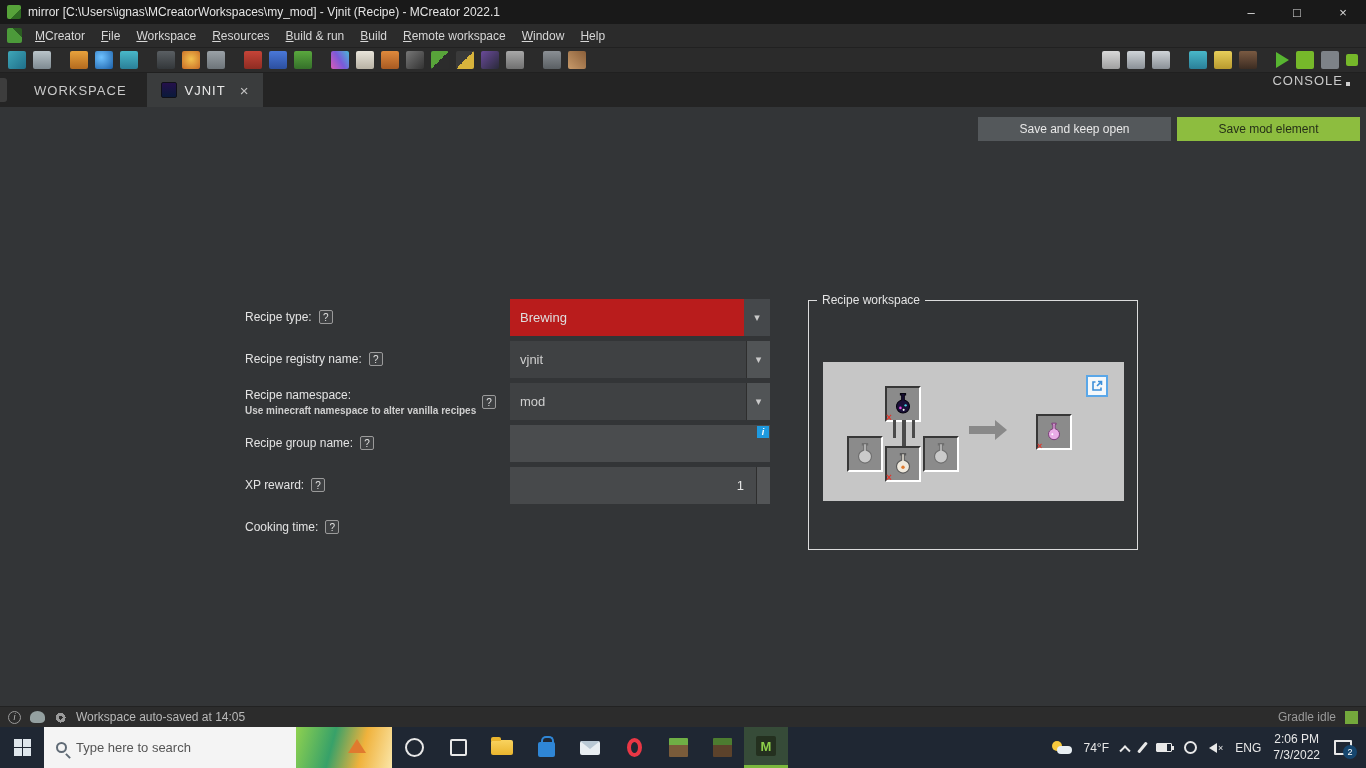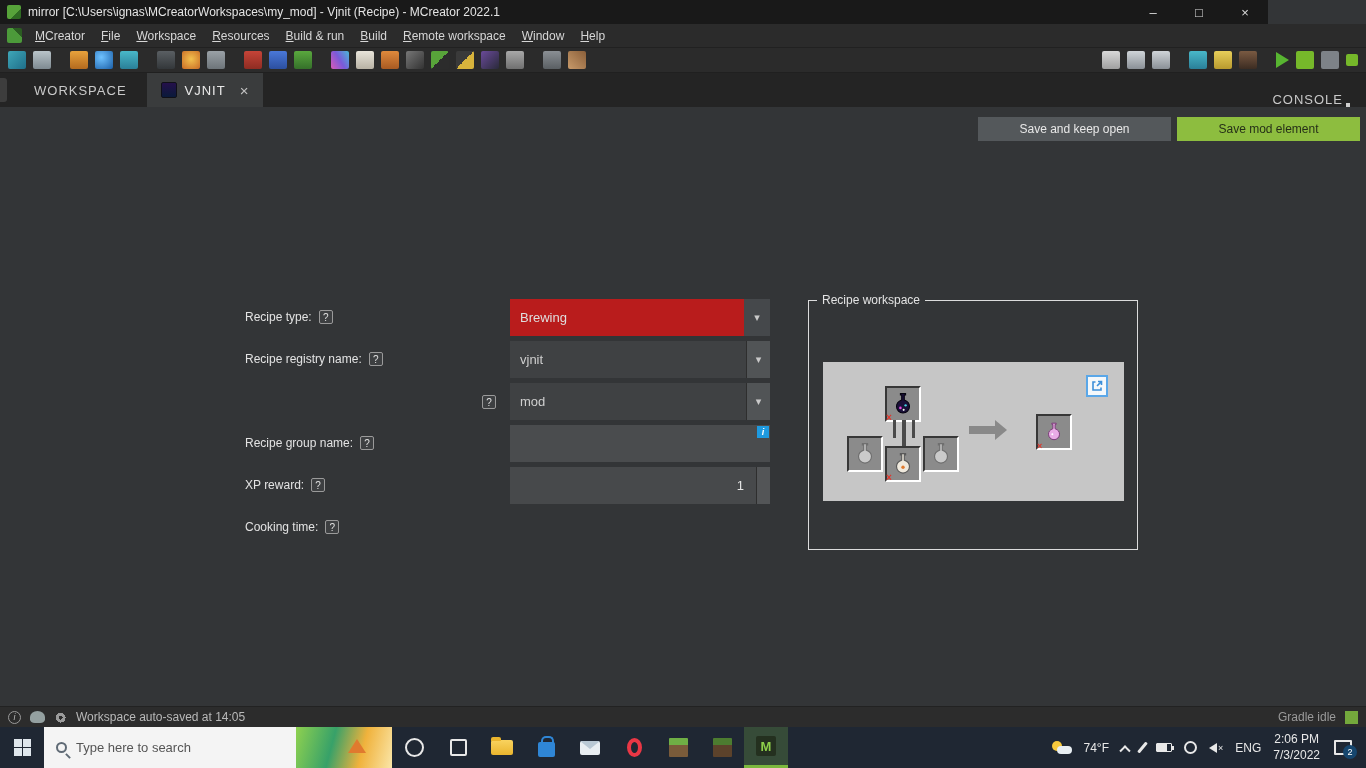--- a/index.html
+++ b/index.html
@@ -1,20 +1,20 @@
 <!DOCTYPE html>
 <html><head>
 <meta charset="utf-8">
 <style>
   * { margin:0; padding:0; box-sizing:border-box; }
   html,body { width:1366px; height:768px; overflow:hidden; background:#333537;
     font-family:"Liberation Sans", sans-serif; -webkit-user-select:none; user-select:none; }
 
   
-  .titlebar{position:absolute;left:0;top:0;width:1268px;height:24px;background:#191919;
+  .titlebar{position:absolute;left:0;top:0;width:1366px;height:24px;background:#191919;
     display:flex;align-items:center;gap:7px;padding-left:7px;color:#e4e4e4;font-size:12px;}
   .app-icon{width:14px;height:14px;background:linear-gradient(135deg,#57a33a 0 62%,#2e6b22 62%);border-radius:2px;}
   .win-controls{margin-left:auto;display:flex;height:100%;}
   .win-btn{width:46px;height:100%;display:flex;align-items:center;justify-content:center;color:#dcdcdc;font-size:13px;}
 
   
   .menubar{position:absolute;left:0;top:24px;width:1366px;height:23px;background:#2b2b2b;
     display:flex;align-items:center;padding-left:7px;color:#d6d6d6;font-size:12px;}
   .menu-logo{width:15px;height:15px;margin-right:5px;background:linear-gradient(45deg,#4c9a3a 0 68%,#2b5c22 68%);border-radius:2px;}
   .menu-item{display:inline-block;padding:3px 8px;cursor:default;}
@@ -32,21 +32,21 @@
 
   
   .tabbar{position:absolute;left:0;top:73px;width:1366px;height:34px;background:#242424;
     display:flex;align-items:stretch;color:#c9c9c9;}
   .side-notch{position:absolute;left:0;top:5px;width:7px;height:24px;background:#3d3d3d;border-radius:0 3px 3px 0;}
   .tab{display:flex;align-items:center;padding:0 20px;font-size:13px;letter-spacing:1px;}
   .tab.active{background:#3a3c3d;color:#eaeaea;gap:8px;padding:0 14px;}
   .tab-icon{width:16px;height:16px;border:1px solid #101018;border-radius:2px;
     background:linear-gradient(180deg,#24104a,#0a1a3a);}
   .tab-close{margin-left:6px;color:#c2c2c2;font-size:15px;}
-  .console-tab{margin-left:auto;display:flex;align-items:flex-end;gap:3px;padding:0 16px;font-size:13px;letter-spacing:1px;}
+  .console-tab{margin-left:auto;display:flex;align-items:flex-start;gap:3px;padding:0 16px;font-size:13px;letter-spacing:1px;}
   .console-dot{width:4px;height:4px;background:#cfcfcf;margin-top:9px;}
 
   
   .content{position:absolute;left:0;top:107px;width:1366px;height:599px;background:#333537;}
   .gcv-btn{position:absolute;left:14px;top:10px;width:202px;height:23px;background:transparent;
     border:1px solid #6f6f6f;color:#cfcfcf;font-size:12px;font-family:inherit;}
   .btn-gray{position:absolute;right:195px;top:10px;width:193px;height:24px;background:#54585b;
     border:none;color:#e8e8e8;font-size:12px;font-family:inherit;}
   .btn-green{position:absolute;right:6px;top:10px;width:183px;height:24px;background:#8dbd3f;
     border:none;color:#263018;font-size:12px;font-family:inherit;}
@@ -236,20 +236,24 @@
   <button class="btn-green">Save mod element</button>
 
   <div class="flabel" style="top:203px">
     <span>Recipe type:</span>
     <span class="help">?</span>
   </div>
   <div class="flabel" style="top:245px">
     <span>Recipe registry name:</span>
     <span class="help">?</span>
   </div>
+  <div class="ns-block">
+    <div class="ns-title">Recipe namespace:</div>
+    <div class="ns-hint">Use minecraft namespace to alter vanilla recipes</div>
+  </div>
   <span class="help ns-help">?</span>
   <div class="flabel" style="top:329px">
     <span>Recipe group name:</span>
     <span class="help">?</span>
   </div>
   <div class="flabel" style="top:371px">
     <span>XP reward:</span>
     <span class="help">?</span>
   </div>
   <div class="flabel" style="top:413px">

